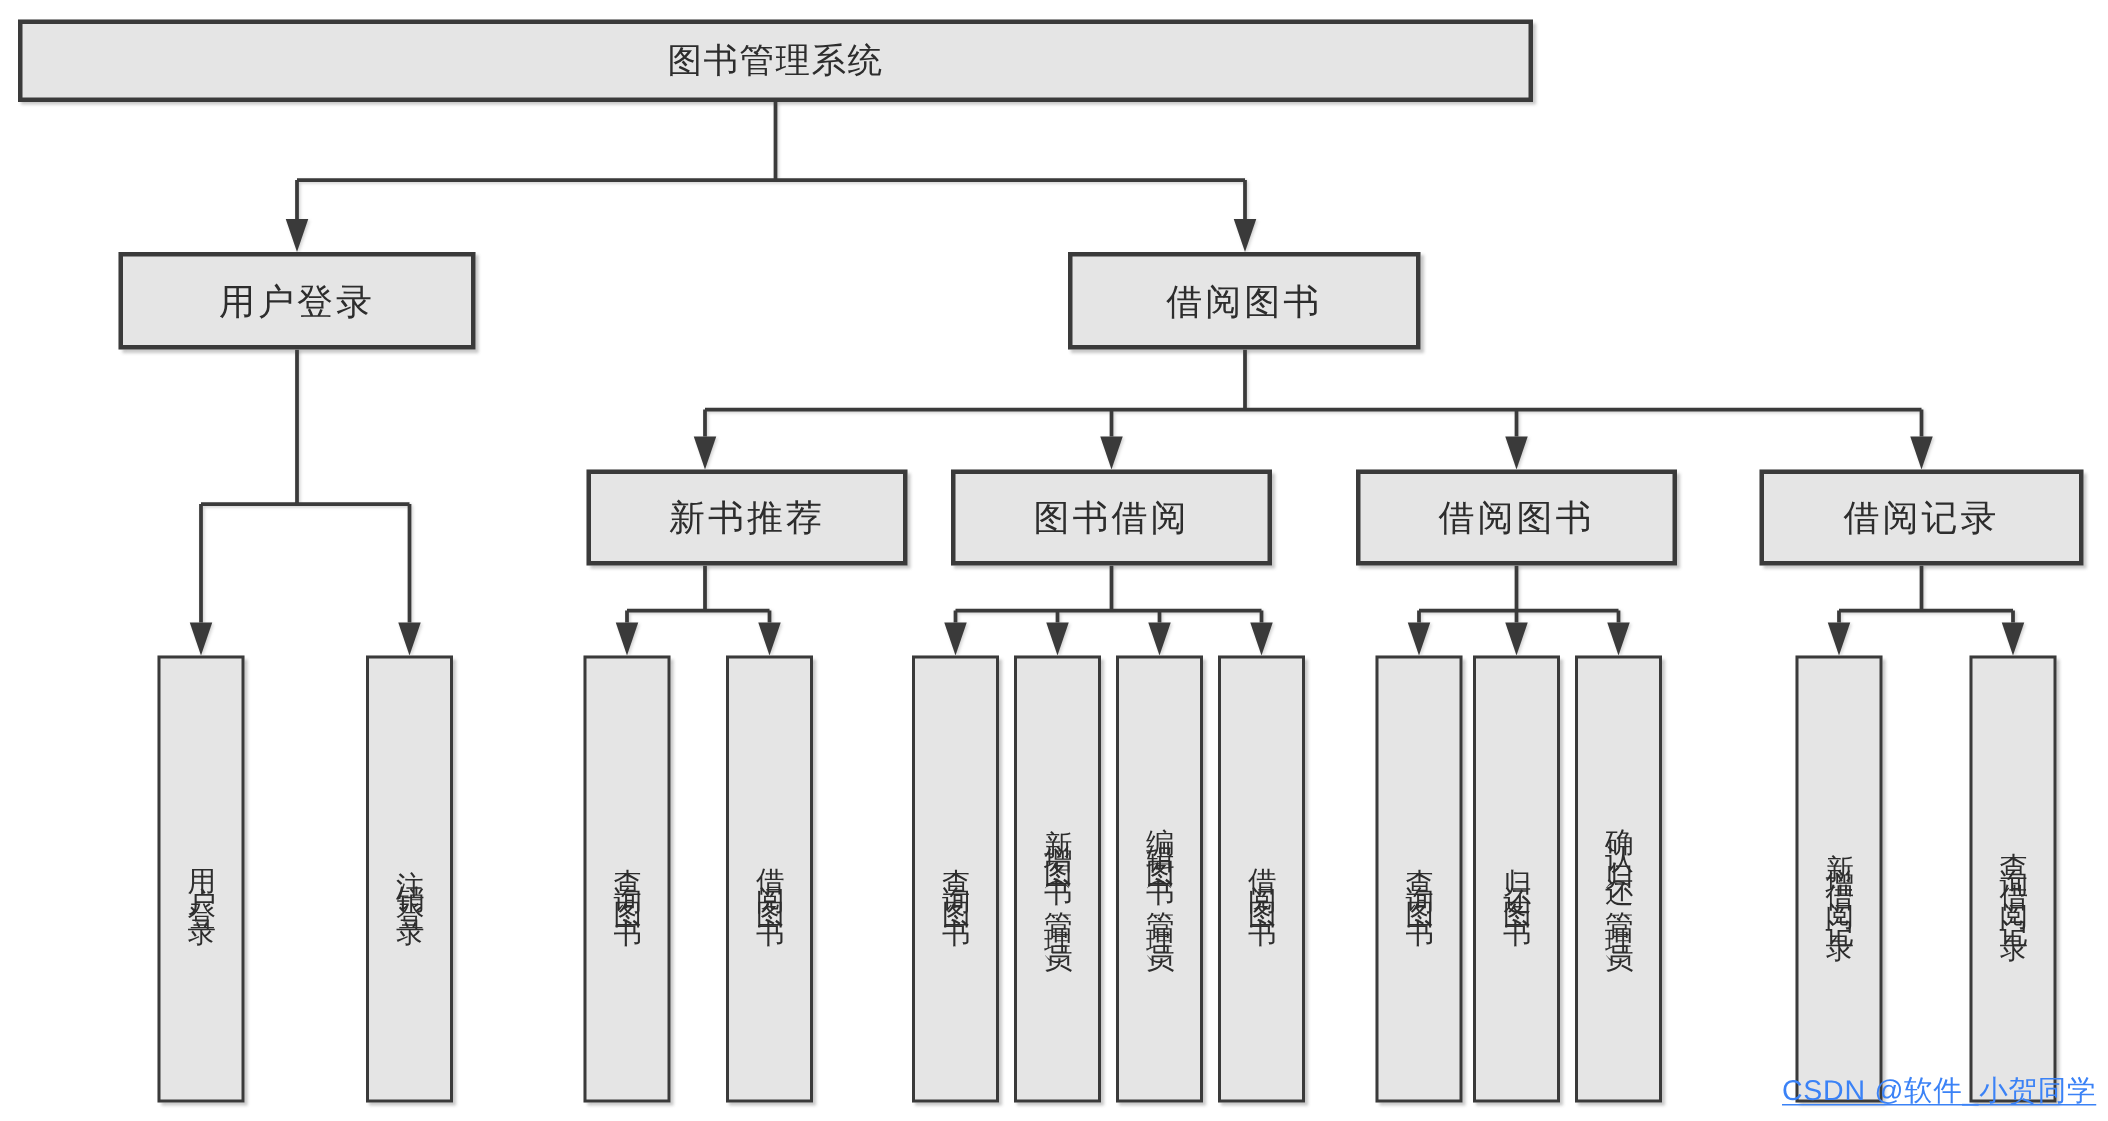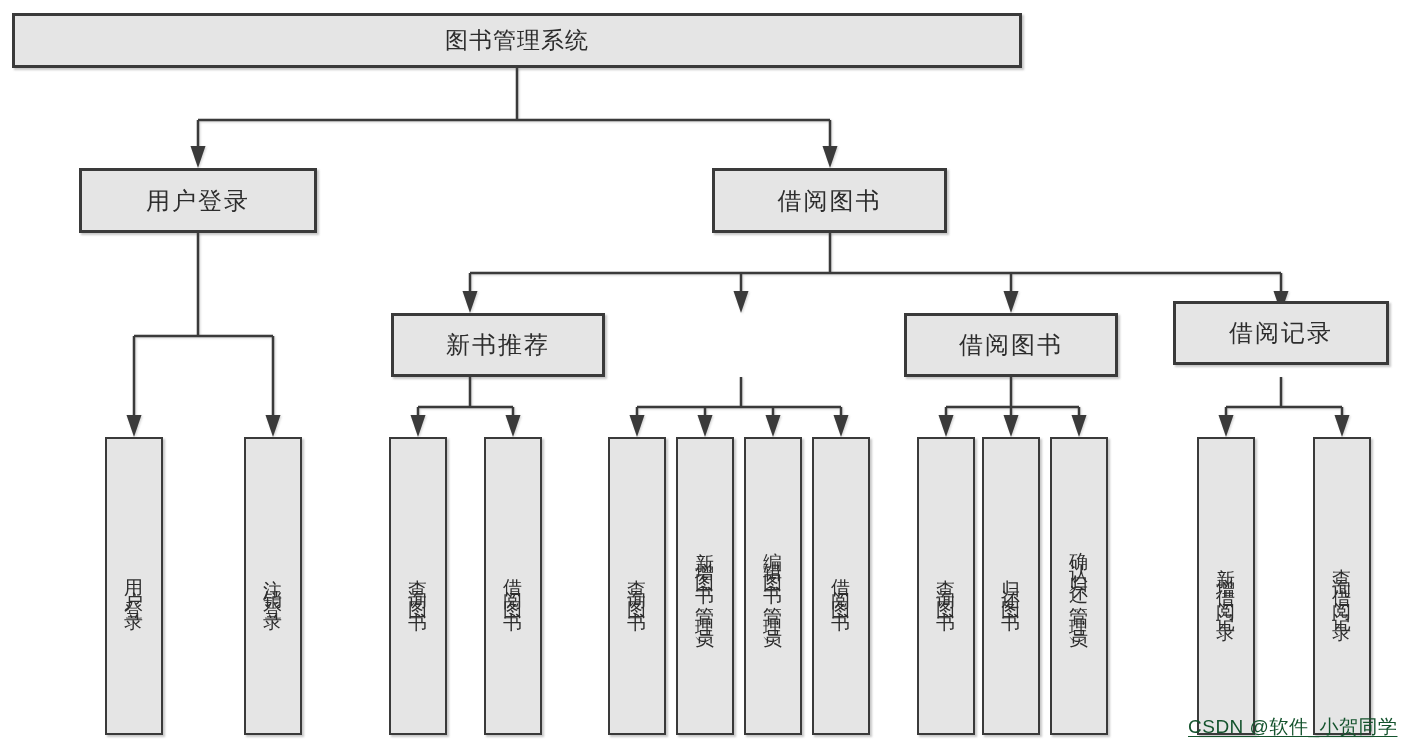--- a/index.html
+++ b/index.html
@@ -45,21 +45,21 @@
     font-size: 19px;
     letter-spacing: 11px;
     line-height: 1;
     white-space: nowrap;
   }
   .watermark {
     position: absolute;
     left: 1188px;
     top: 714px;
     font-size: 19px;
-    color: #14532d;
+    color: #3b82f6;
     letter-spacing: 0.5px;
     white-space: nowrap;
     text-decoration: underline;
     text-underline-offset: 3px;
     z-index: 10;
     text-align: center;
   }
 </style>
 </head>
 <body>
@@ -116,24 +116,27 @@
   <div class="box hbox" style="left:79px; top:168px; width:238px; height:65px;">
     <span>用户登录</span>
   </div>
   <div class="box hbox" style="left:712px; top:168px; width:235px; height:65px;">
     <span>借阅图书</span>
   </div>
 
   <div class="box hbox" style="left:363px; top:313px; width:214px; height:64px;margin-left:28px;">
     <span>新书推荐</span>
   </div>
+  <div class="box hbox" style="left:634px; top:313px; width:214px; height:64px;">
+    <span>图书借阅</span>
+  </div>
   <div class="box hbox" style="left:904px; top:313px; width:214px; height:64px;">
     <span>借阅图书</span>
   </div>
-  <div class="box hbox" style="left:1173px; top:301px; width:216px; height:64px;">
+  <div class="box hbox" style="left:1173px; top:313px; width:216px; height:64px;">
     <span>借阅记录</span>
   </div>
 
   <div class="box vbox" style="left:105px; top:437px; width:58px; height:298px;">
     <span class="vtext">用户登录</span>
   </div>
   <div class="box vbox" style="left:244px; top:437px; width:58px; height:298px;">
     <span class="vtext">注销登录</span>
   </div>
 

